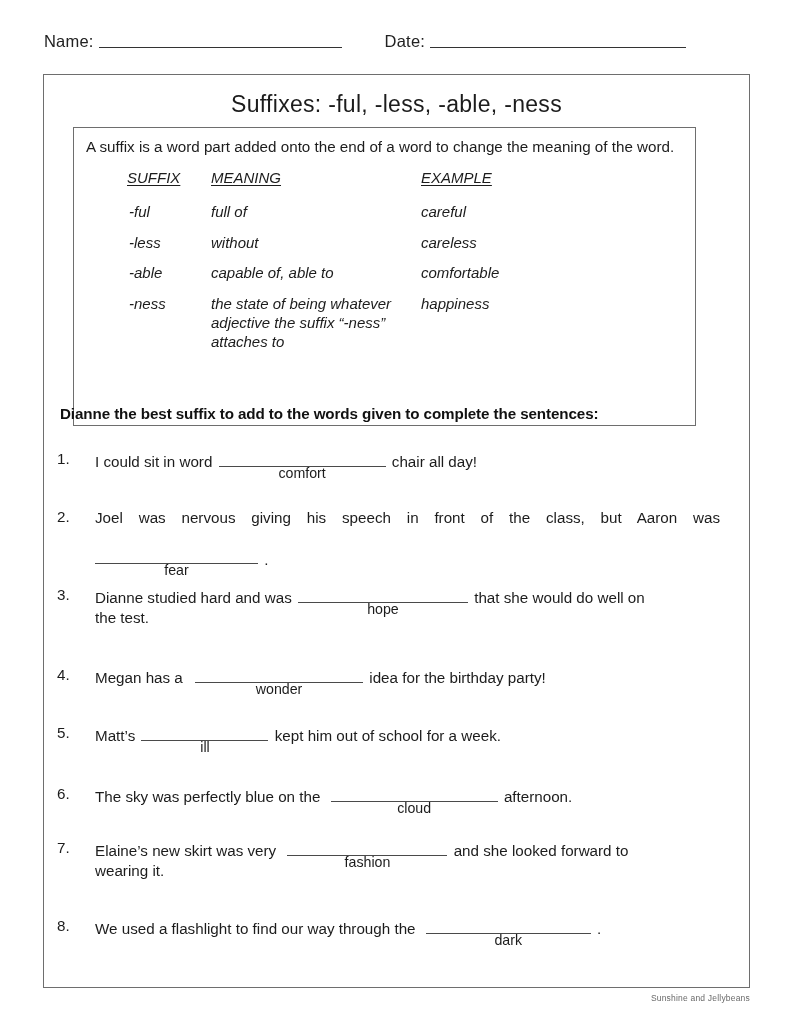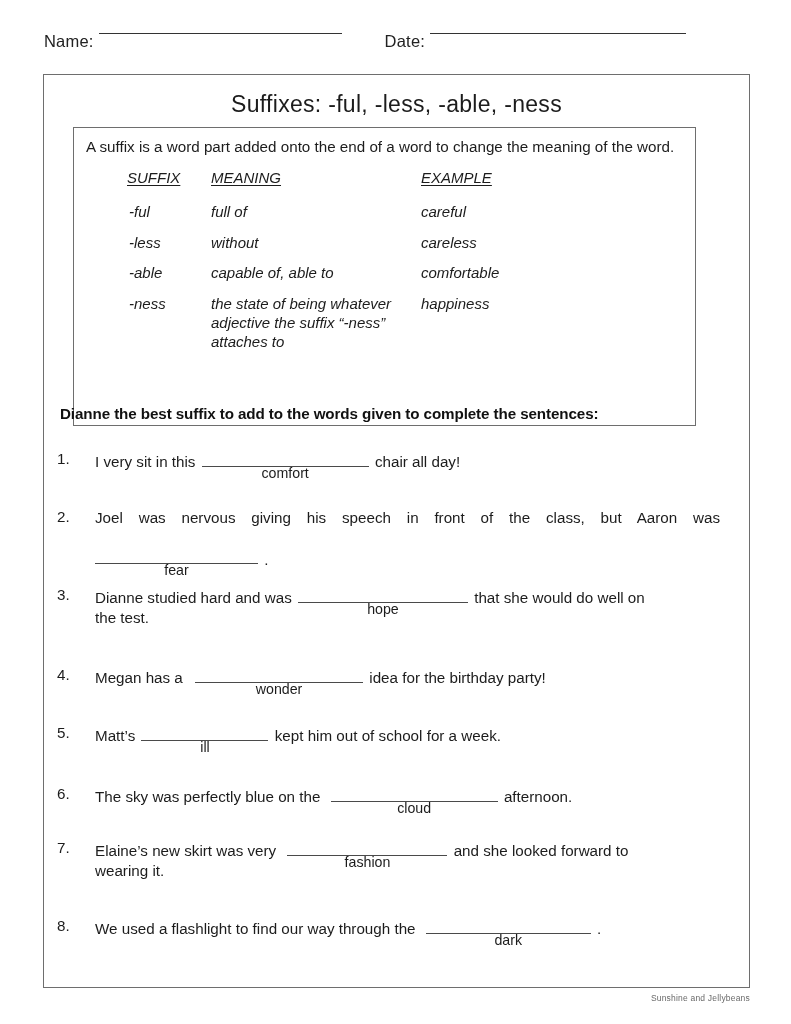--- a/index.html
+++ b/index.html
@@ -16,21 +16,21 @@
     overflow: hidden;
   }
 
   
   .name-date-row {
     position: absolute;
     top: 32px;
     left: 44px;
     width: 706px;
     display: flex;
-    align-items: flex-start;
+    align-items: flex-end;
     font-size: 16.5px;
     color: #222;
   }
   .field-label {
     white-space: nowrap;
     letter-spacing: 0.2px;
   }
   .field-rule {
     flex: 0 0 auto;
     border-bottom: 1.6px solid #333;
@@ -249,21 +249,21 @@
     </div>
   </div>
 
   <div class="instruction">Dianne the best suffix to add to the words given to complete the sentences:</div>
 
   <div class="questions">
 
     <div class="question q1">
       <span class="q-num">1.</span>
       <div class="q-body">
-        <span>I very sit in this</span>
+        <span>I could sit in word</span>
         <span class="blank" style="width:167px">
           <span class="hint">comfort</span>
         </span>
         <span>chair all day!</span>
       </div>
     </div>
 
     <div class="question q2">
       <span class="q-num">2.</span>
       <div class="q-body justified" style="width:625px">

